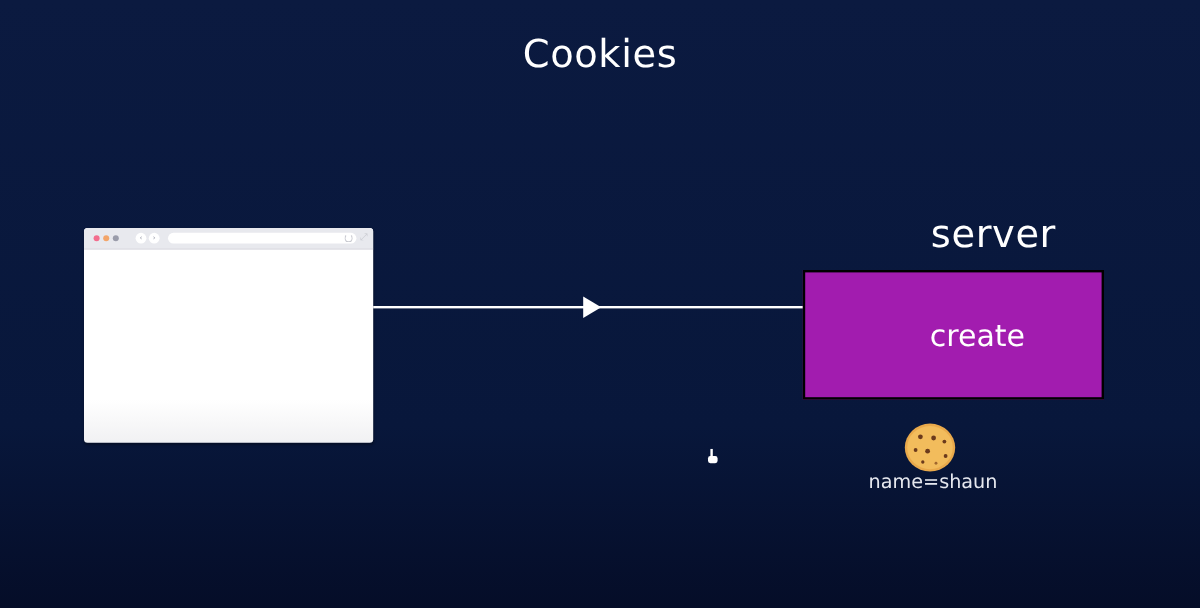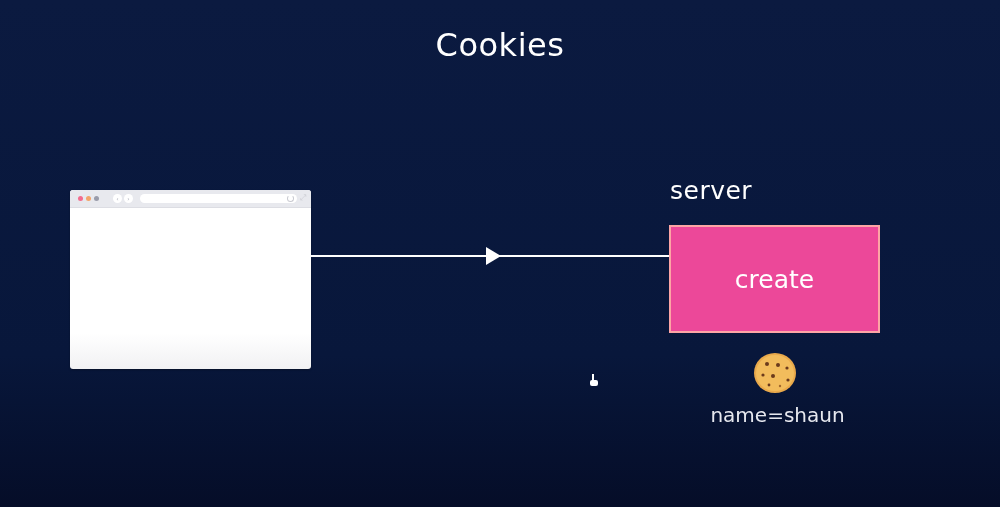--- a/index.html
+++ b/index.html
@@ -105,55 +105,56 @@
       width: 0; height: 0;
       border-top: 9px solid transparent;
       border-bottom: 9px solid transparent;
       border-left: 15px solid #ffffff;
     }
     
     .server-label {
       position: absolute;
       left: 670px; width: 210px;
       top: 176px;
-      text-align: left;
-      font-size: 25px;
+      text-align: right;
+      font-size: 32px;
       color: #ffffff;
       letter-spacing: 0.5px;
     }
     .server-box {
       position: absolute;
       left: 669px; top: 225px;
       width: 207px; height: 104px;
-      background: #ec4899;
-      border: 2px solid #fca5a5;
+      background: #a21caf;
+      border: 2px solid #000000;
       display: flex;
       flex-direction: column;
       align-items: center;
       justify-content: center;
+      padding-left: 40px;
     }
     .server-box span {
       display: block;
       font-size: 25px;
       line-height: 37px;
       color: #ffffff;
       text-align: center;
     }
     
     .cookie {
       position: absolute;
       left: 753px; top: 352px;
       width: 44px; height: 42px;
     }
     .cookie-label {
       position: absolute;
       left: 700px; width: 155px;
-      top: 403px;
-      text-align: center;
-      font-size: 20px;
+      top: 392px;
+      text-align: center;
+      font-size: 16px;
       color: #e6e8ef;
     }
     
     .cursor {
       position: absolute;
       left: 589px; top: 374px;
       width: 10px; height: 14px;
     }
   </style>
 </head>

